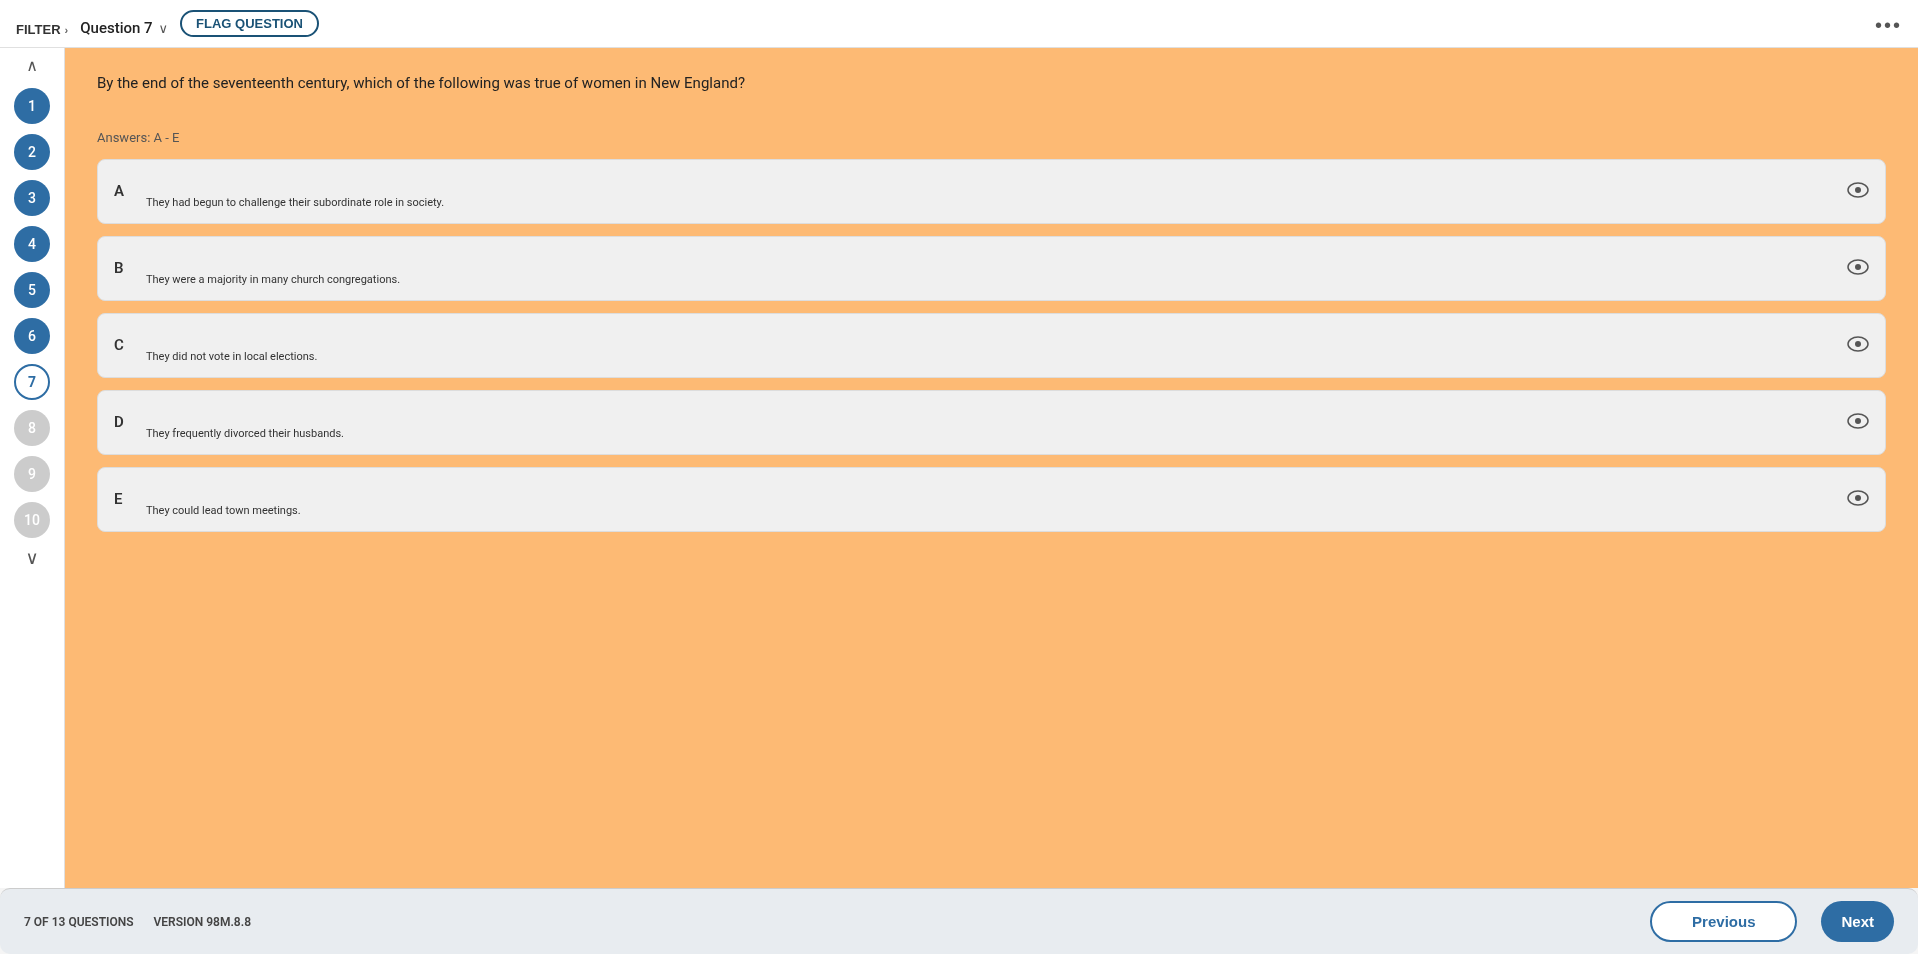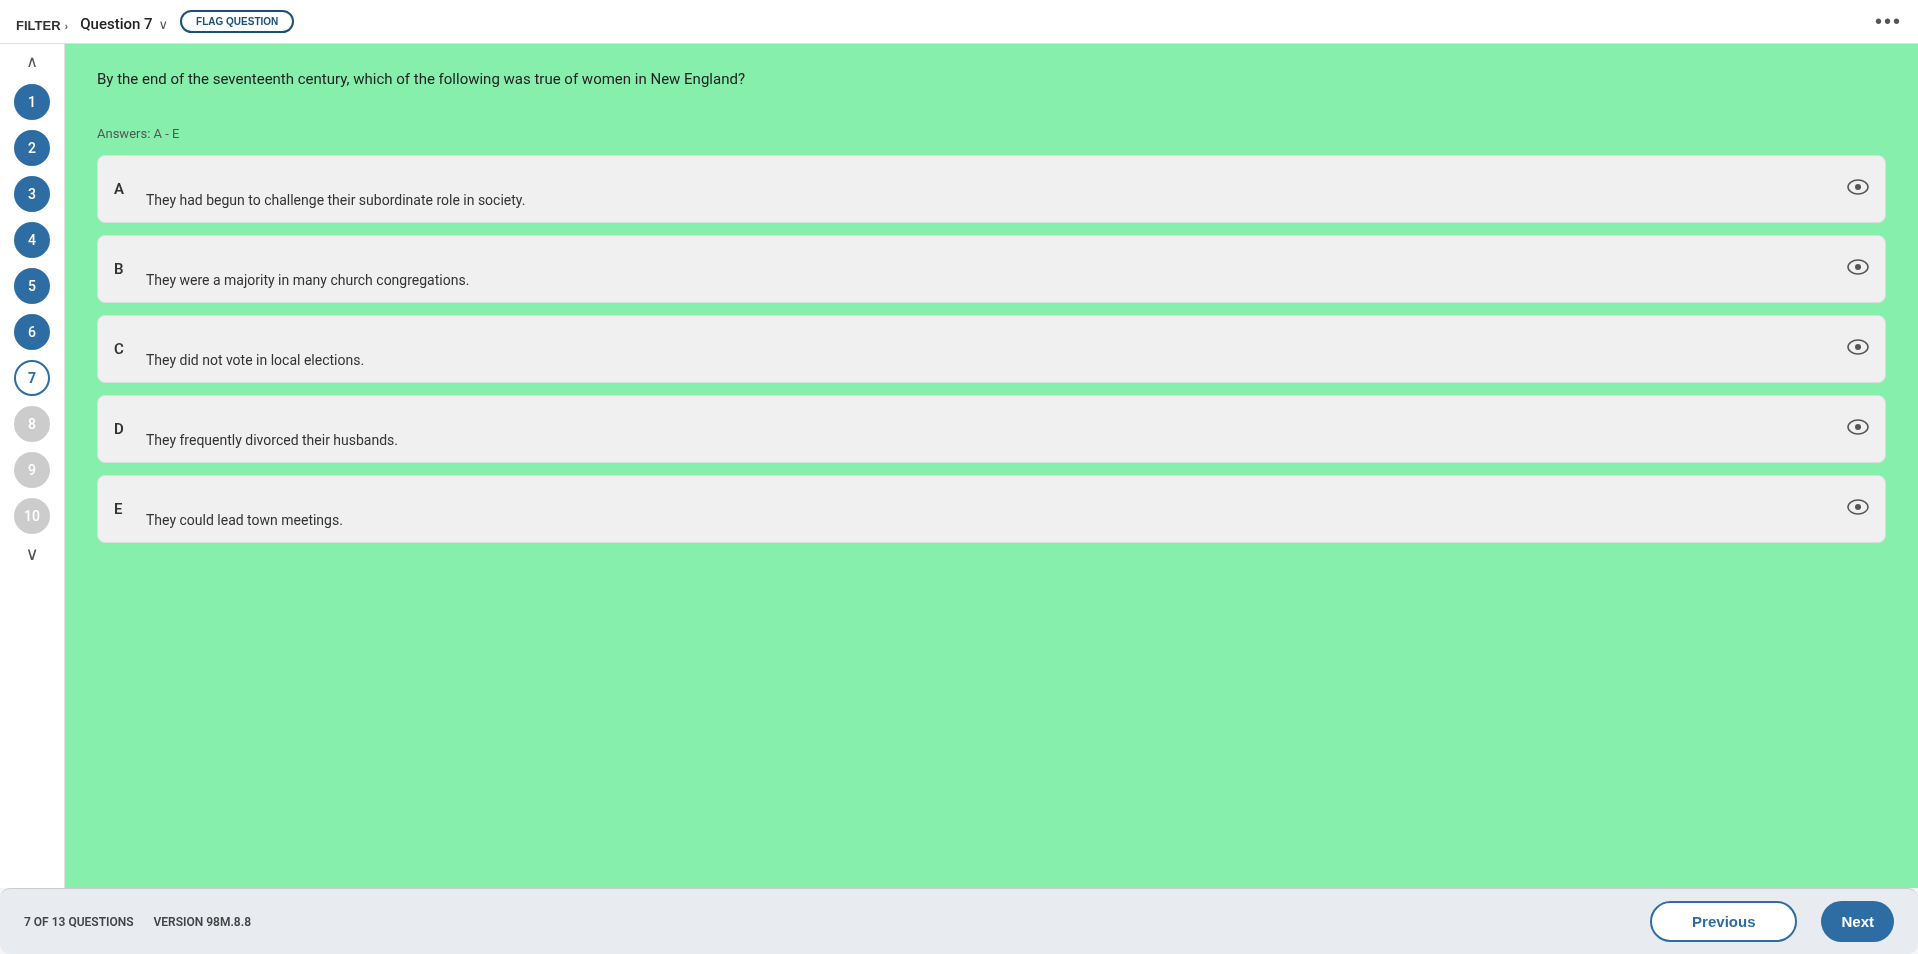--- a/index.html
+++ b/index.html
@@ -49,21 +49,21 @@
     .question-chevron {
       font-size: 13px;
       color: #555;
     }
     .flag-btn {
       border: 2px solid #1a5276;
       color: #1a5276;
       background: #fff;
       border-radius: 20px;
       padding: 4px 14px;
-      font-size: 10px;
+      font-size: 13px;
       font-weight: 600;
       cursor: pointer;
     }
     .more-btn {
       margin-left: auto;
       background: none;
       border: none;
       font-size: 20px;
       color: #555;
       cursor: pointer;
@@ -128,21 +128,21 @@
       background: none;
       border: none;
       margin-top: 4px;
     }
 
     
     .content {
       flex: 1;
       padding: 24px 32px;
       overflow-y: auto;
-      background: #86efac;
+      background: #fdba74;
     }
 
     .question-text {
       font-size: 15px;
       color: #222;
       margin-bottom: 16px;
       line-height: 1.5;
     }
 
     .answers-label {
@@ -164,21 +164,21 @@
       position: relative;
     }
     .answer-letter {
       font-size: 15px;
       font-weight: 600;
       color: #333;
       margin-right: 14px;
       min-width: 18px;
     }
     .answer-text {
-      font-size: 14px;
+      font-size: 11px;
       color: #333;
       flex: 1;
       margin-top: 22px;
     }
     .eye-icon {
       color: #666;
       font-size: 18px;
       cursor: pointer;
       margin-left: 8px;
     }

